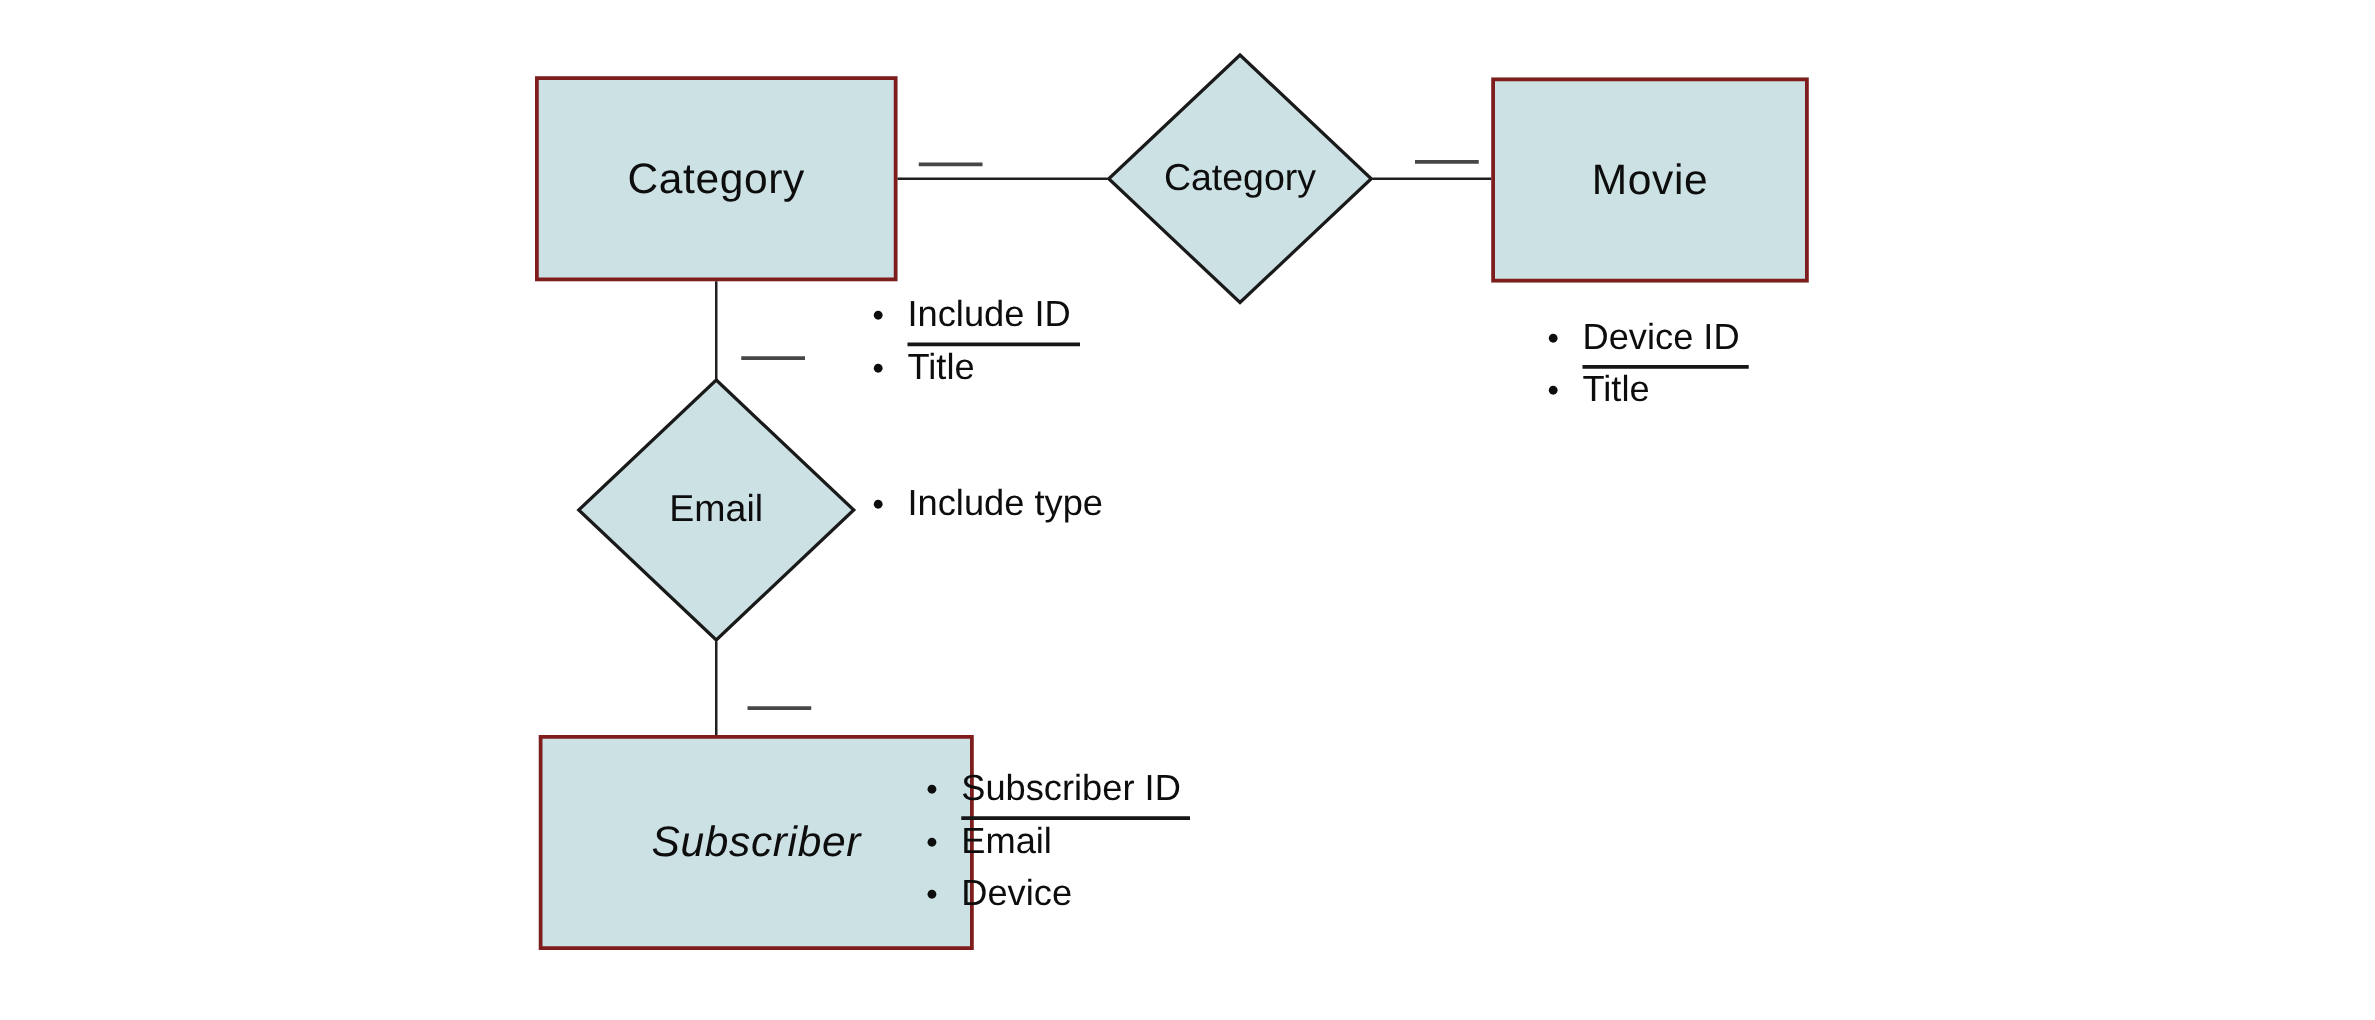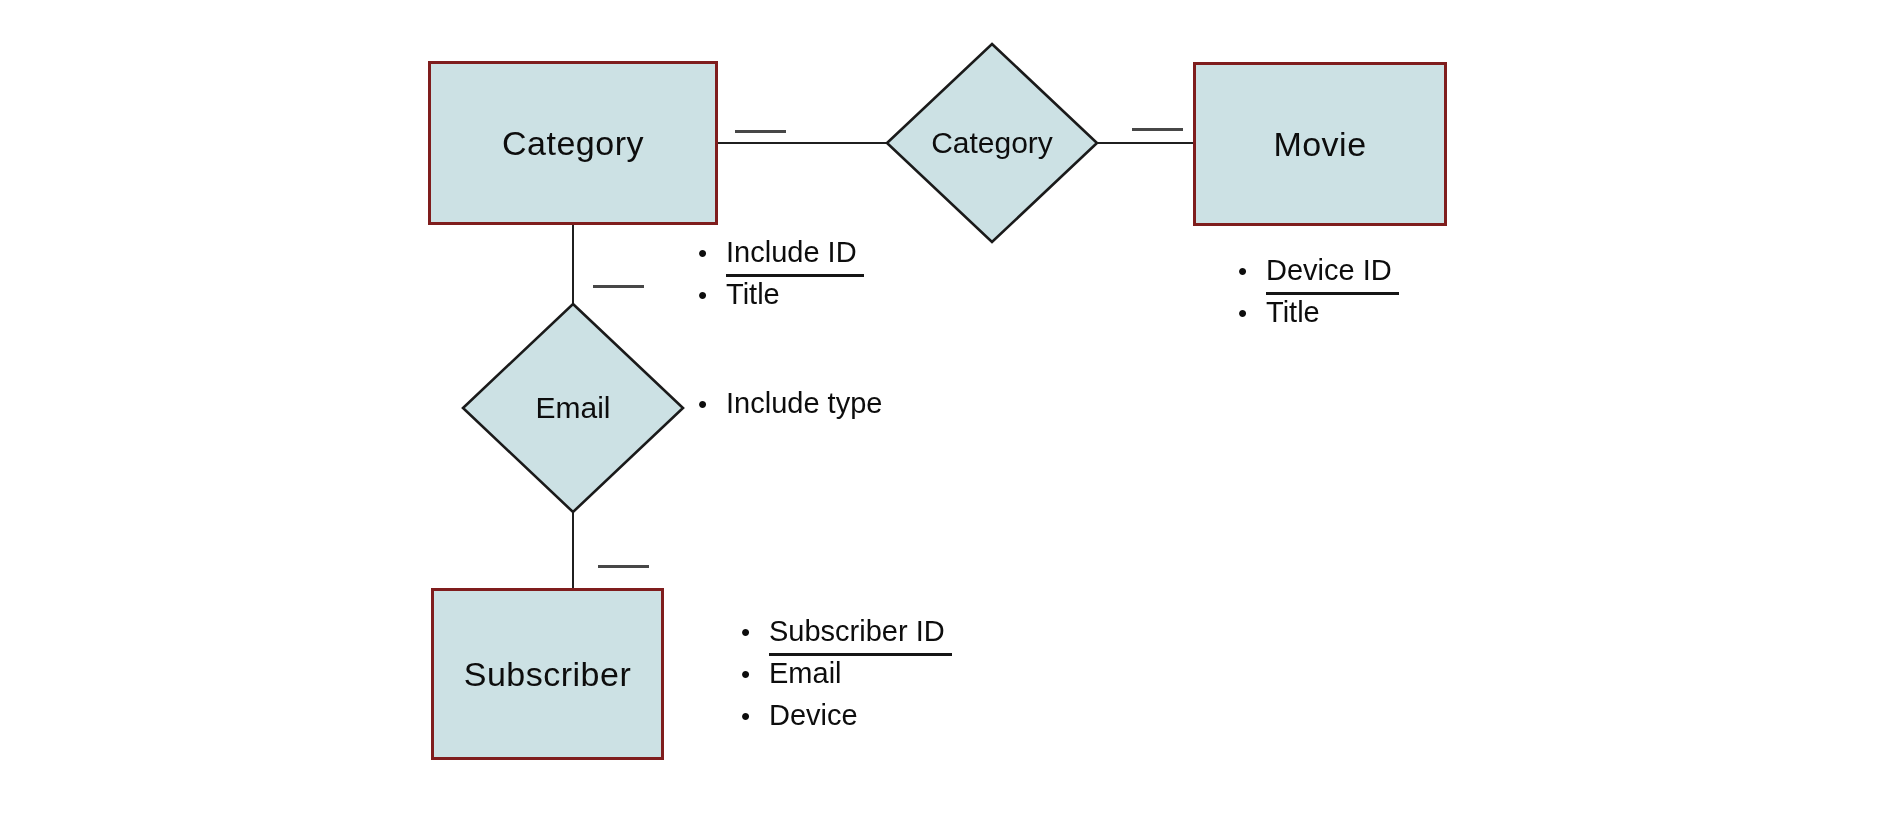--- a/index.html
+++ b/index.html
@@ -22,21 +22,21 @@
     align-items: center;
     justify-content: center;
     box-sizing: border-box;
   }
   .entity .entity-label {
     font-size: 34px;
     letter-spacing: 0.5px;
   }
   .entity.category   { left: 428px; top: 61px;  width: 290px; height: 164px; }
   .entity.movie      { left: 1193px; top: 62px; width: 254px; height: 164px; }
-  .entity.subscriber { left: 431px; top: 588px; width: 233px; height: 172px; }
+  .entity.subscriber { left: 431px; top: 588px; width: 348px; height: 172px; font-style: italic; }
 
   
   .relationship { position: absolute; }
   .relationship svg { display: block; }
   .relationship .rel-label {
     position: absolute;
     left: 0; top: 0; right: 0; bottom: 0;
     display: flex;
     align-items: center;
     justify-content: center;

